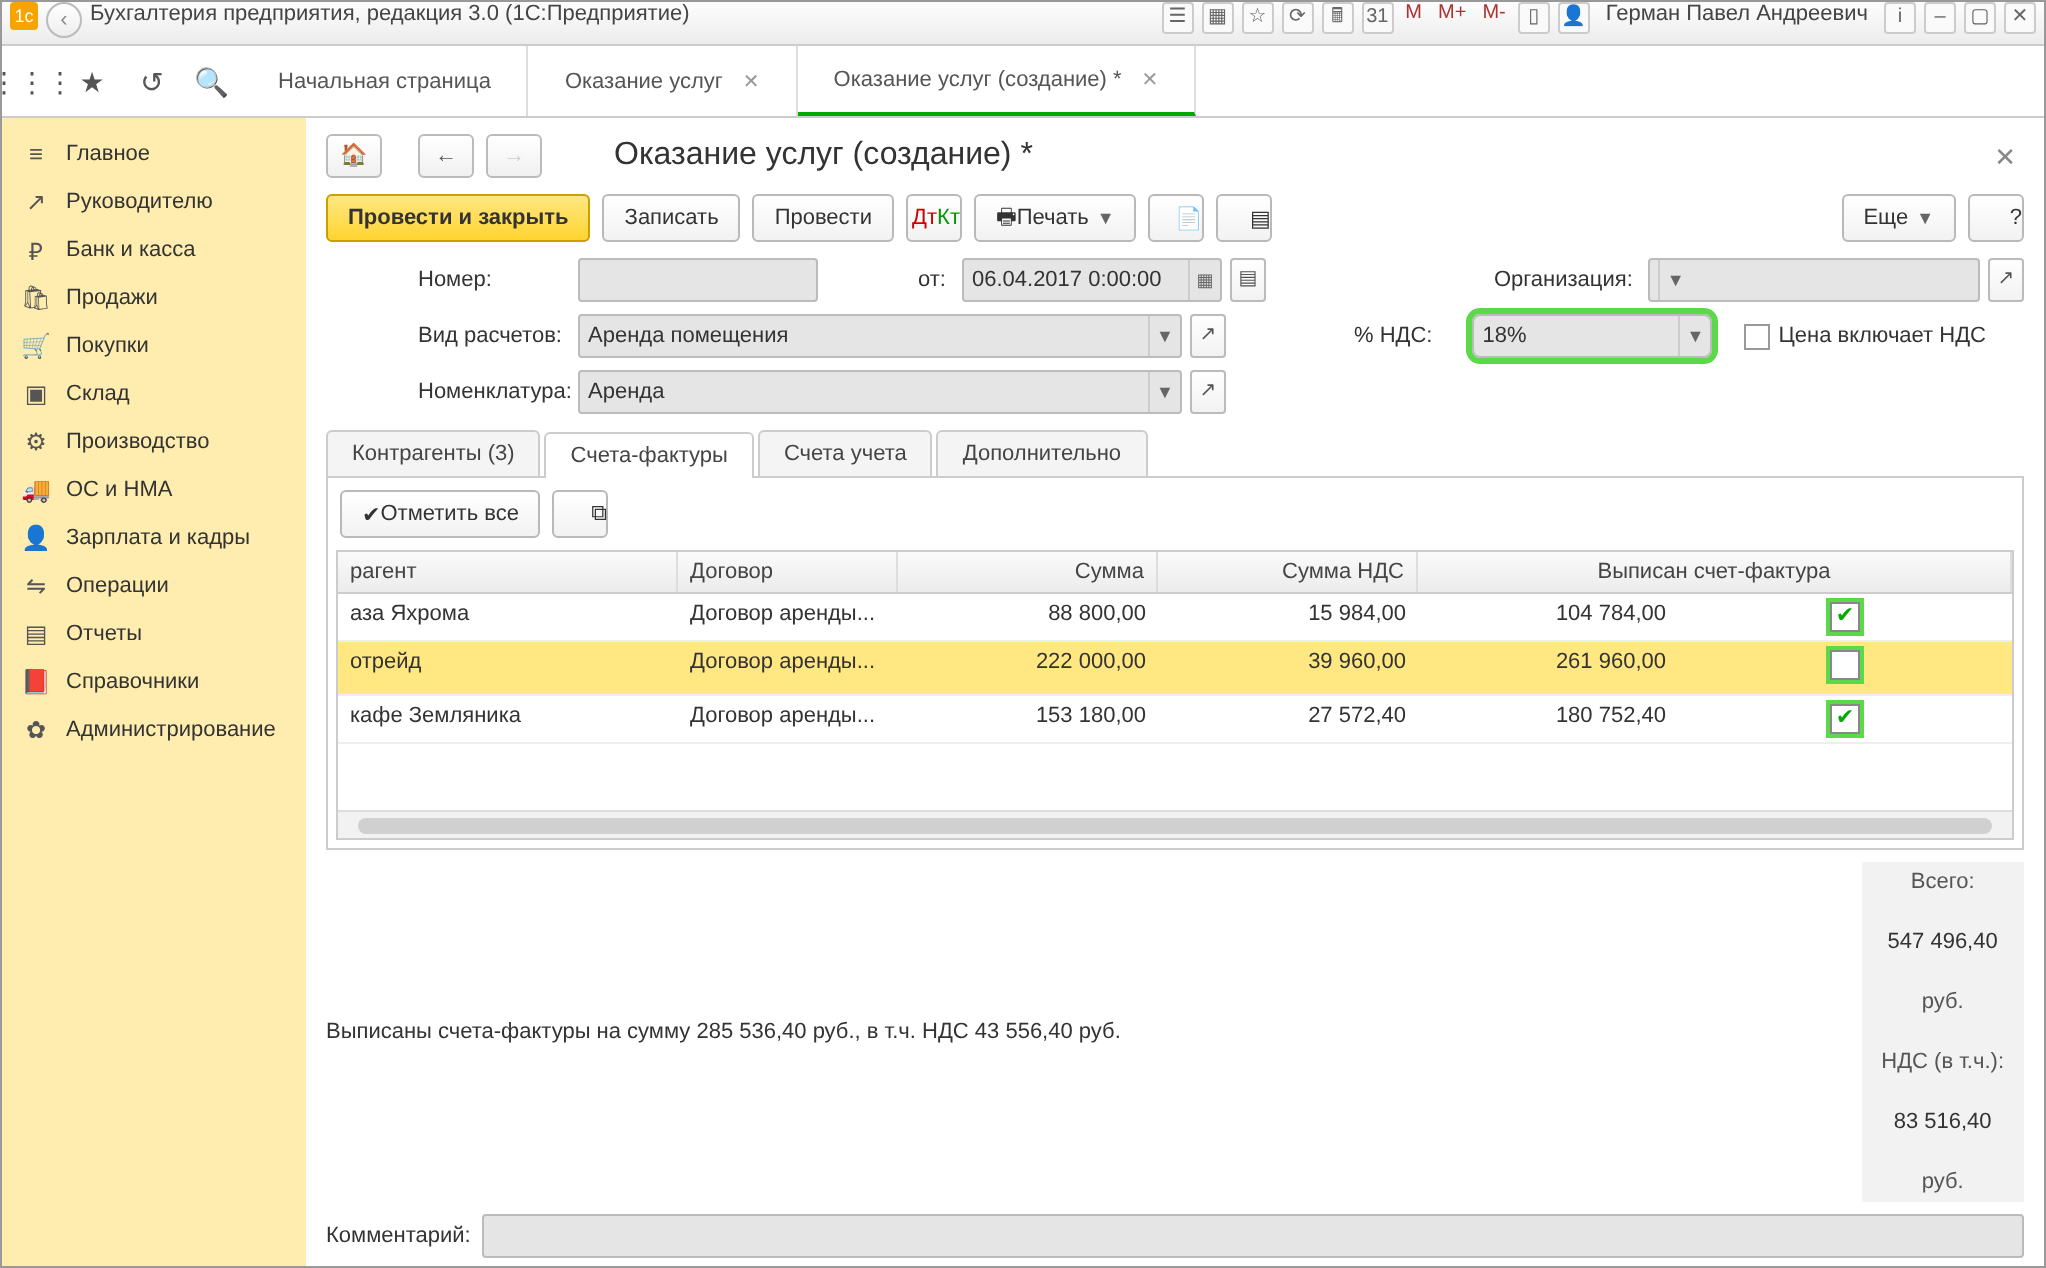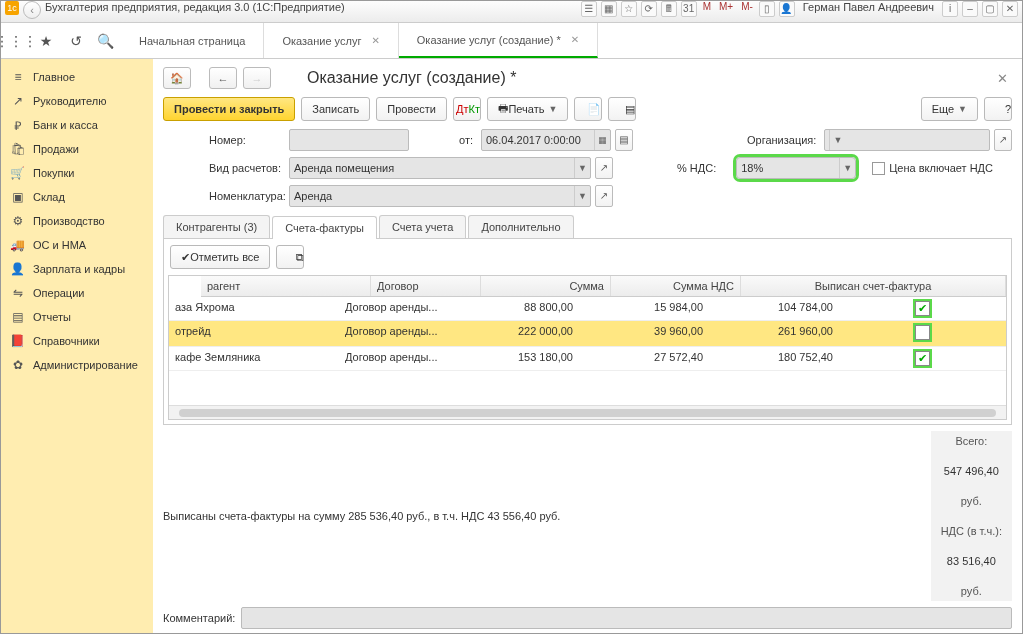--- a/index.html
+++ b/index.html
@@ -57,21 +57,21 @@
 
 
 .subtabs { display: flex; border-bottom: 1px solid #ccc; margin-top: 2px; }
 .subtabs .st { padding: 5px 12px; border: 1px solid #ccc; border-bottom: none; background: #f4f4f4; margin-right: 2px; border-radius: 3px 3px 0 0; color: #444; }
 .subtabs .st.active { background: #fff; position: relative; top: 1px; }
 
 
 .tblarea { border: 1px solid #ccc; border-top: none; padding: 6px 4px 4px 4px; flex: 1; display: flex; flex-direction: column; min-height: 0; }
 .tbltool { display: flex; gap: 6px; margin-bottom: 6px; padding-left: 2px; }
 .grid { flex: 1; border: 1px solid #ccc; overflow: hidden; display: flex; flex-direction: column; }
-.grid .ghdr { display: flex; background: linear-gradient(#fafafa,#ececec); border-bottom: 1px solid #ccc; margin-left: 32px; }
+.grid .ghdr { display: flex; background: linear-gradient(#fafafa,#ececec); border-bottom: 1px solid #ccc; }
 .grid .ghdr div { padding: 4px 6px; border-right: 1px solid #ddd; color: #444; }
 .grid .gbody { flex: 1; overflow: auto; }
 .grid .grow { display: flex; border-bottom: 1px solid #eee; }
 .grid .grow div { padding: 4px 6px; }
 .grid .grow.sel { background: #ffe782; }
 .c1 { width: 170px; } .c2 { width: 110px; } .c3 { width: 130px; text-align: right; } .c4 { width: 130px; text-align: right; } .c5 { width: 130px; text-align: right; } .c6 { flex: 1; text-align: center; }
 .chkcell { display: inline-block; width: 15px; height: 15px; border: 1px solid #888; background: #fff; text-align: center; line-height: 13px; color: #0a0; font-size: 11px; }
 .chkcell.hl { outline: 2px solid #5bd94a; }
 .scrollb { height: 14px; background: #f2f2f2; border-top: 1px solid #ddd; position: relative; }
 .scrollb .thumb { position: absolute; left: 10px; right: 10px; top: 3px; height: 8px; background: #d0d0d0; border-radius: 4px; }

